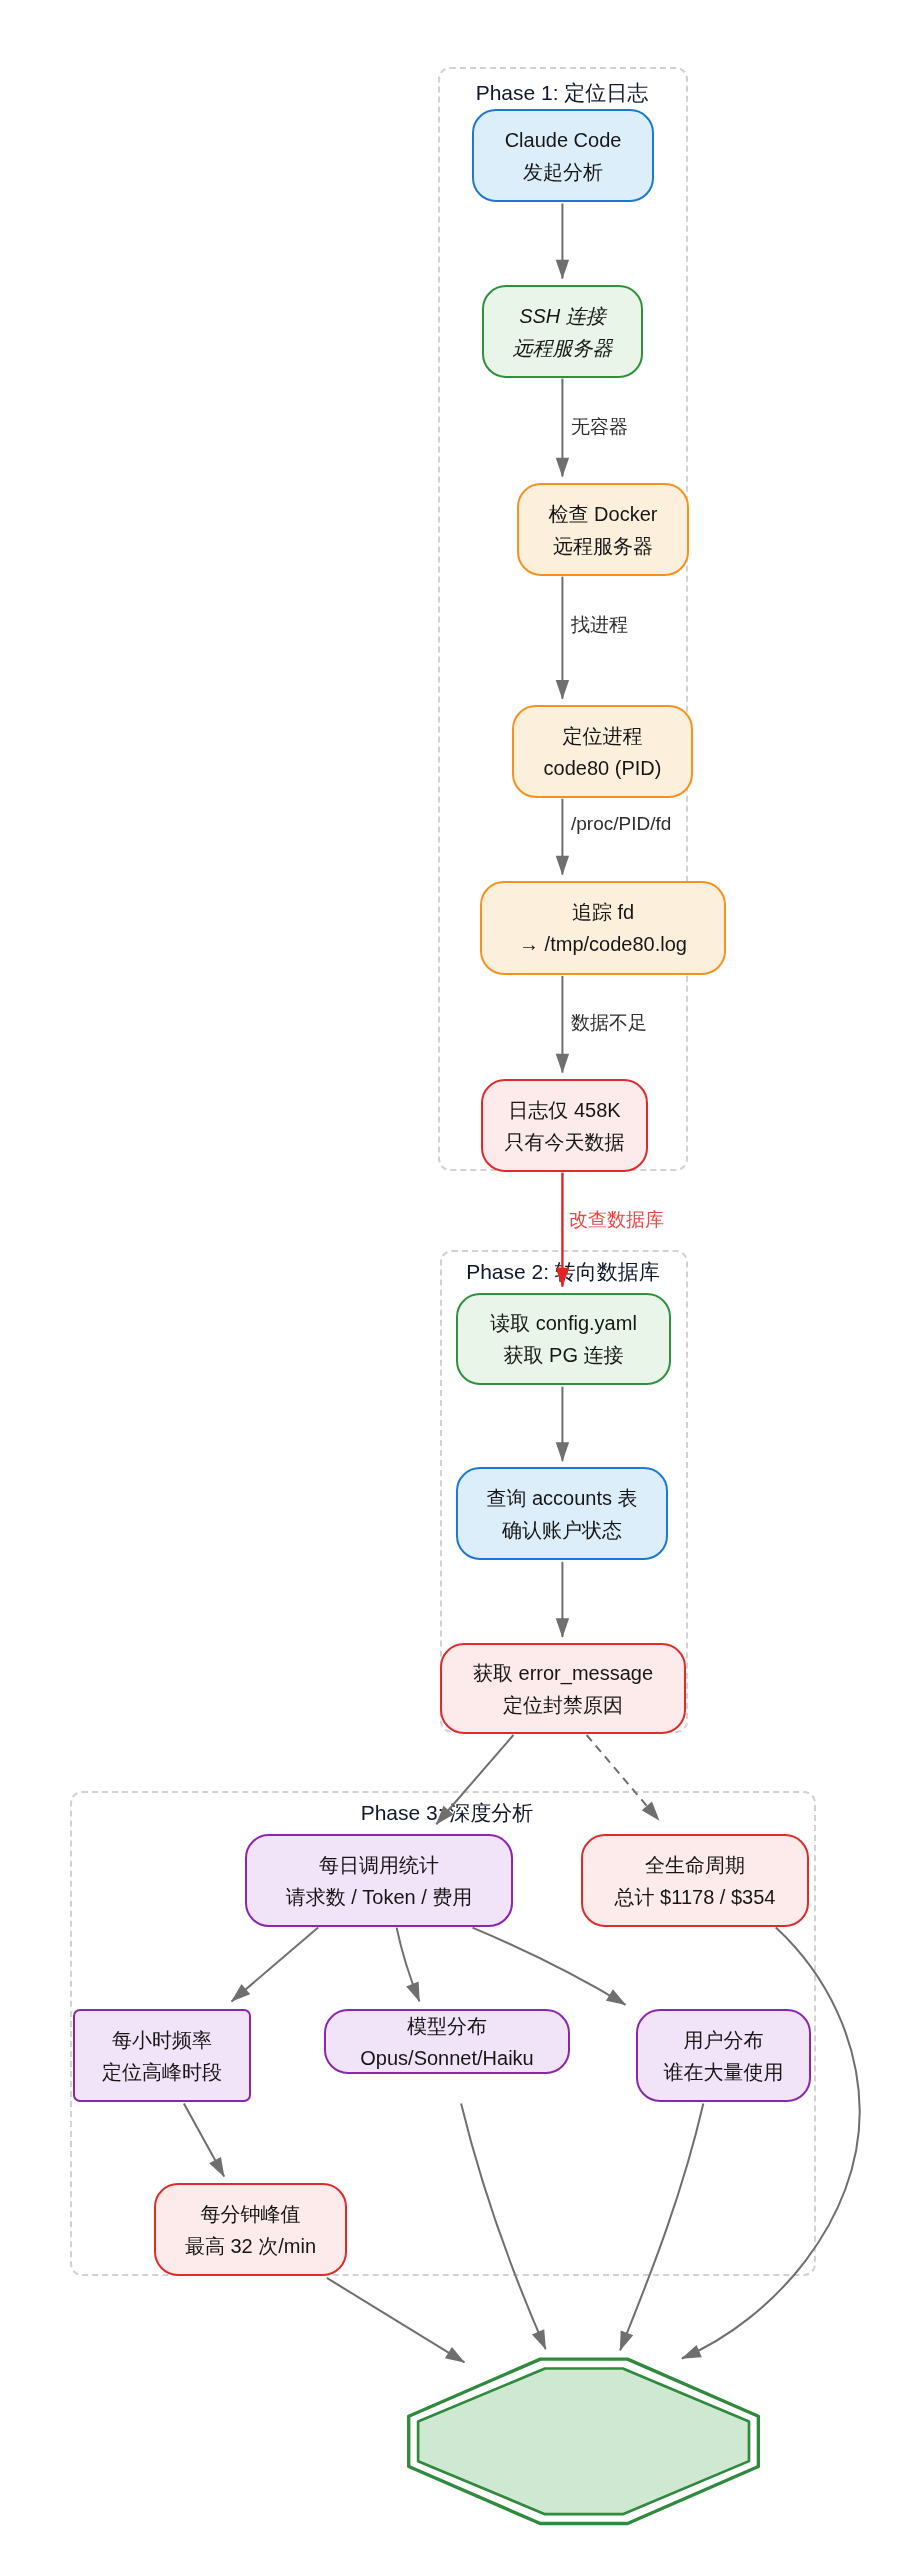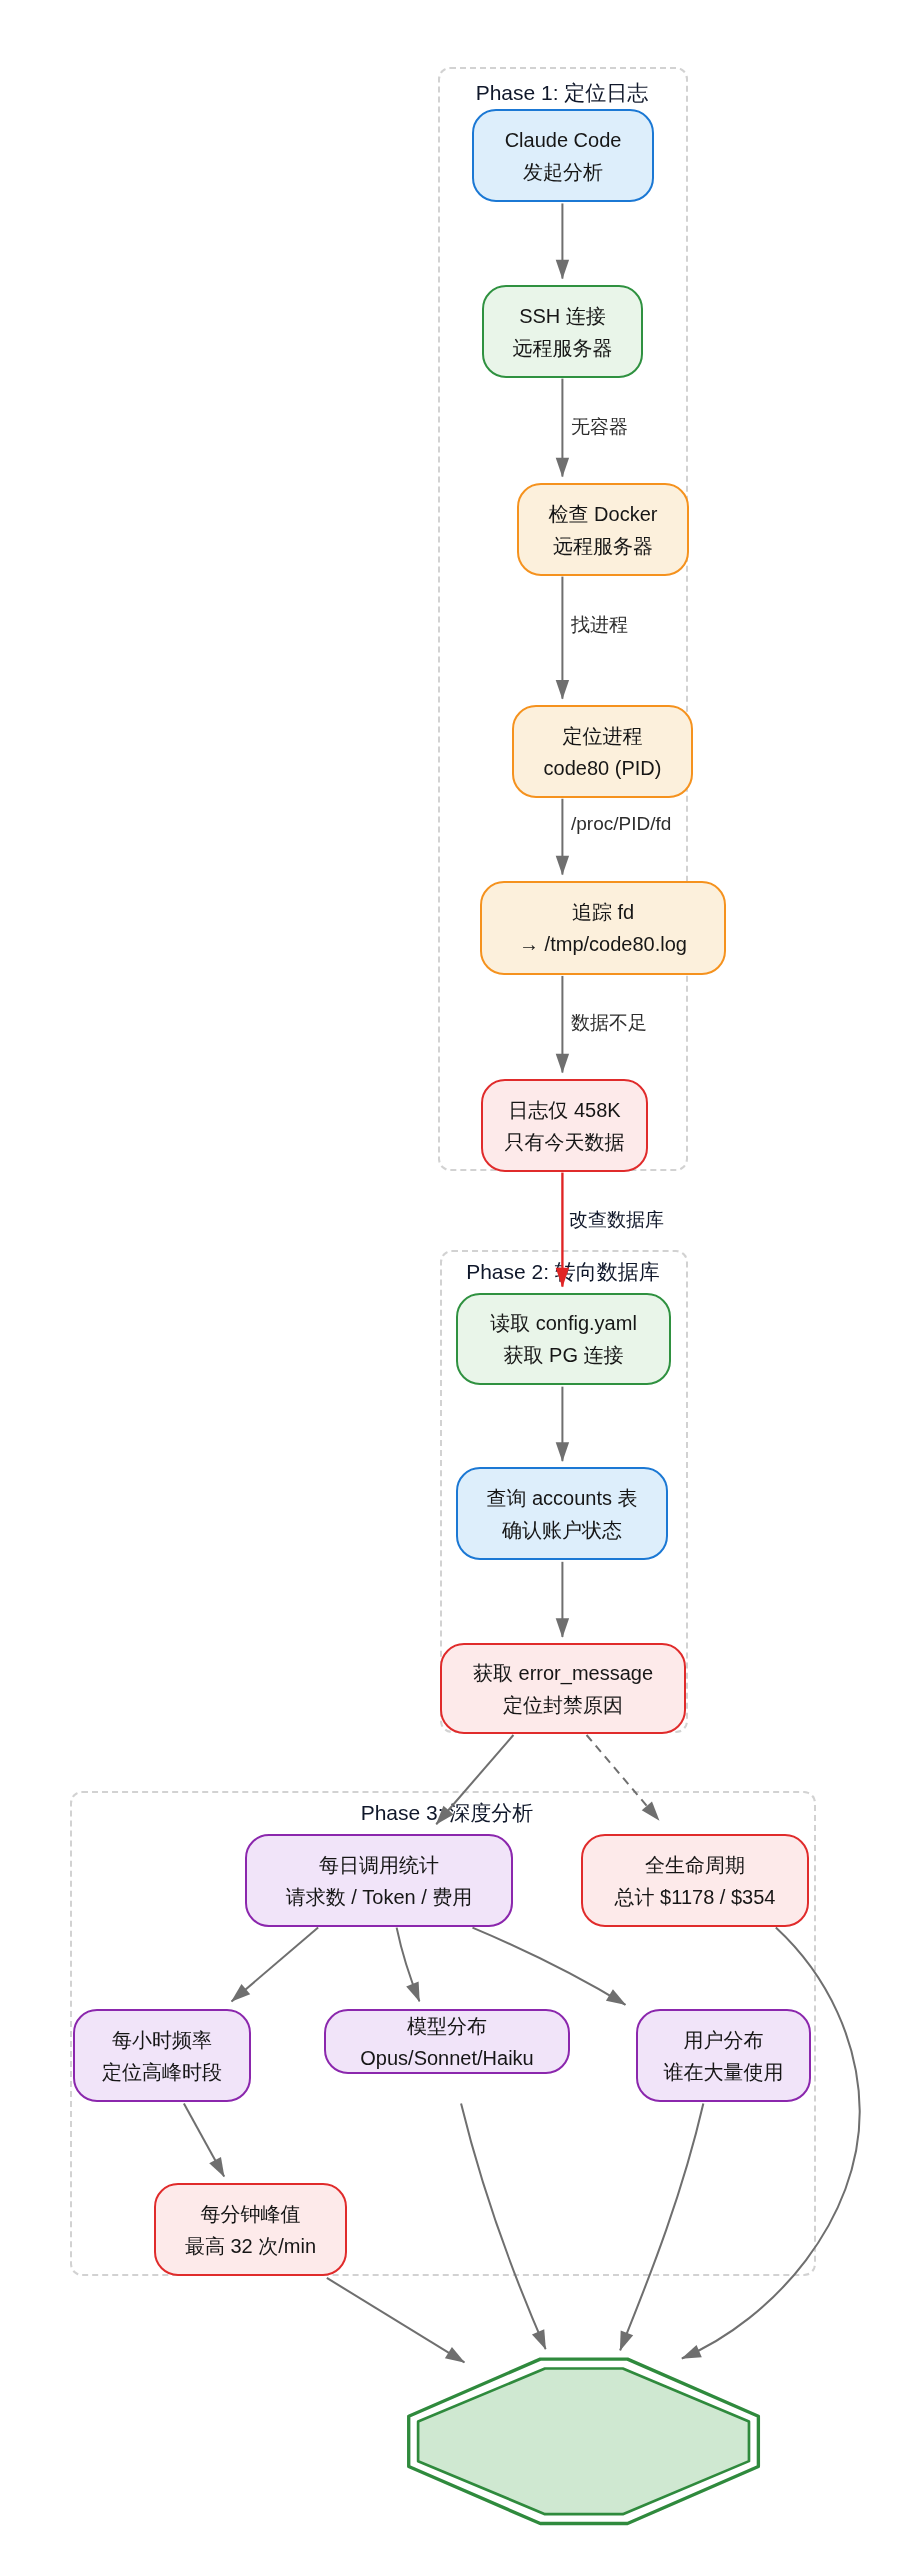--- a/index.html
+++ b/index.html
@@ -54,21 +54,21 @@
   .edge-label{
     position:absolute;
     background:#ffffff;
     padding:0 4px;
     font-size:19px;
     line-height:24px;
     color:#2e2e2e;
     white-space:nowrap;
     z-index:4;
   }
-  .edge-label.red{color:#0f172a;}
+  .edge-label.red{color:#ef4444;}
 </style>
 </head>
 <body>
 
 <div class="canvas">
 
   <svg class="edges" width="902" height="2576" viewBox="0 0 1344 3838">
     <defs>
       <marker id="arrow" markerUnits="userSpaceOnUse" markerWidth="34" markerHeight="26" refX="30" refY="13" orient="auto">
         <path d="M2,3 L31,13 L2,23 Z" fill="#6f6f6f"></path>
@@ -113,21 +113,21 @@
   <div class="phase-label" style="left:563px;top:1258px;">Phase 2: 转向数据库</div>
 
   <div class="phase-box" style="left:70px;top:1791px;width:746px;height:485px;"></div>
   <div class="phase-label" style="left:447px;top:1799px;">Phase 3: 深度分析</div>
 
   <div class="node blue" style="left:472px;top:109px;width:182px;height:93px;">
     <span>Claude Code</span>
     <span>发起分析</span>
   </div>
 
-  <div class="node green" style="left:482px;top:285px;width:161px;height:93px;">
+  <div class="node green" style="left:482px;top:285px;width:161px;height:93px;font-style:italic;">
     <span>SSH 连接</span>
     <span>远程服务器</span>
   </div>
 
   <div class="node orange" style="left:477px;top:483px;width:172px;height:93px;">
     <span>检查 Docker</span>
     <span>远程服务器</span>
   </div>
 
   <div class="node orange" style="left:472px;top:705px;width:181px;height:93px;">
@@ -163,21 +163,21 @@
   <div class="node purple" style="left:245px;top:1834px;width:268px;height:93px;">
     <span>每日调用统计</span>
     <span>请求数 / Token / 费用</span>
   </div>
 
   <div class="node red" style="left:581px;top:1834px;width:228px;height:93px;">
     <span>全生命周期</span>
     <span>总计 $1178 / $354</span>
   </div>
 
-  <div class="node purple" style="left:73px;top:2009px;width:178px;height:93px;">
+  <div class="node purple" style="left:73px;top:2009px;width:178px;height:93px;border-radius:7px;">
     <span>每小时频率</span>
     <span>定位高峰时段</span>
   </div>
 
   <div class="node purple" style="left:324px;top:2009px;width:246px;height:65px;">
     <span>模型分布</span>
     <span>Opus/Sonnet/Haiku</span>
   </div>
 
   <div class="node purple" style="left:636px;top:2009px;width:175px;height:93px;">

